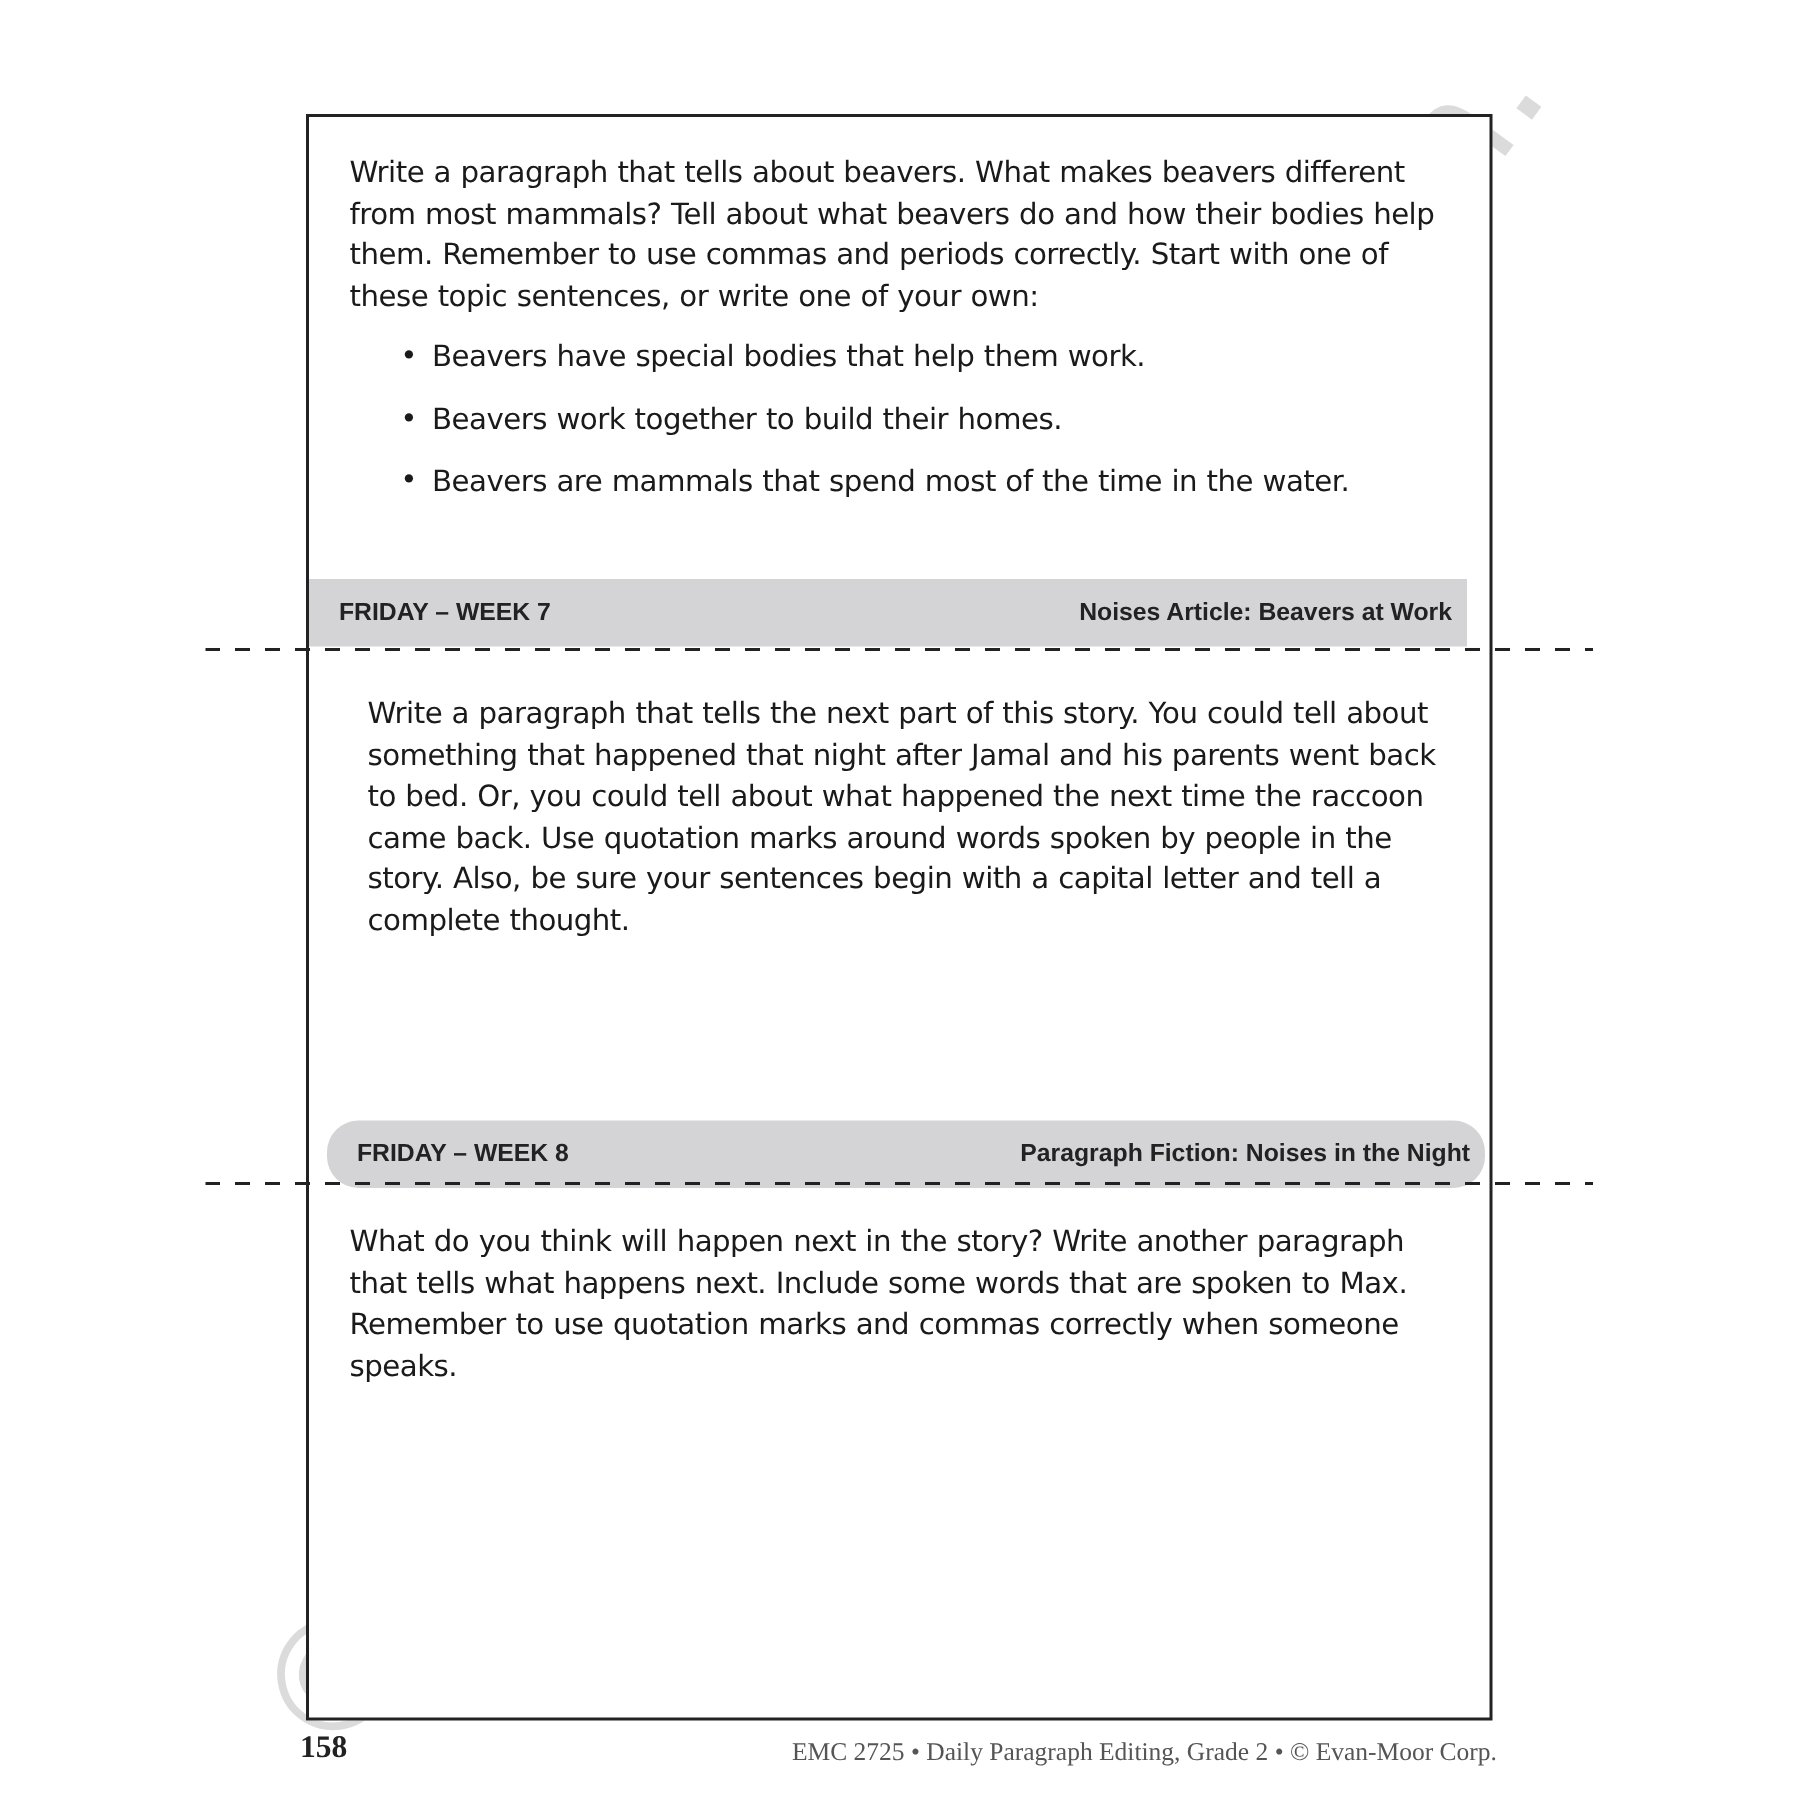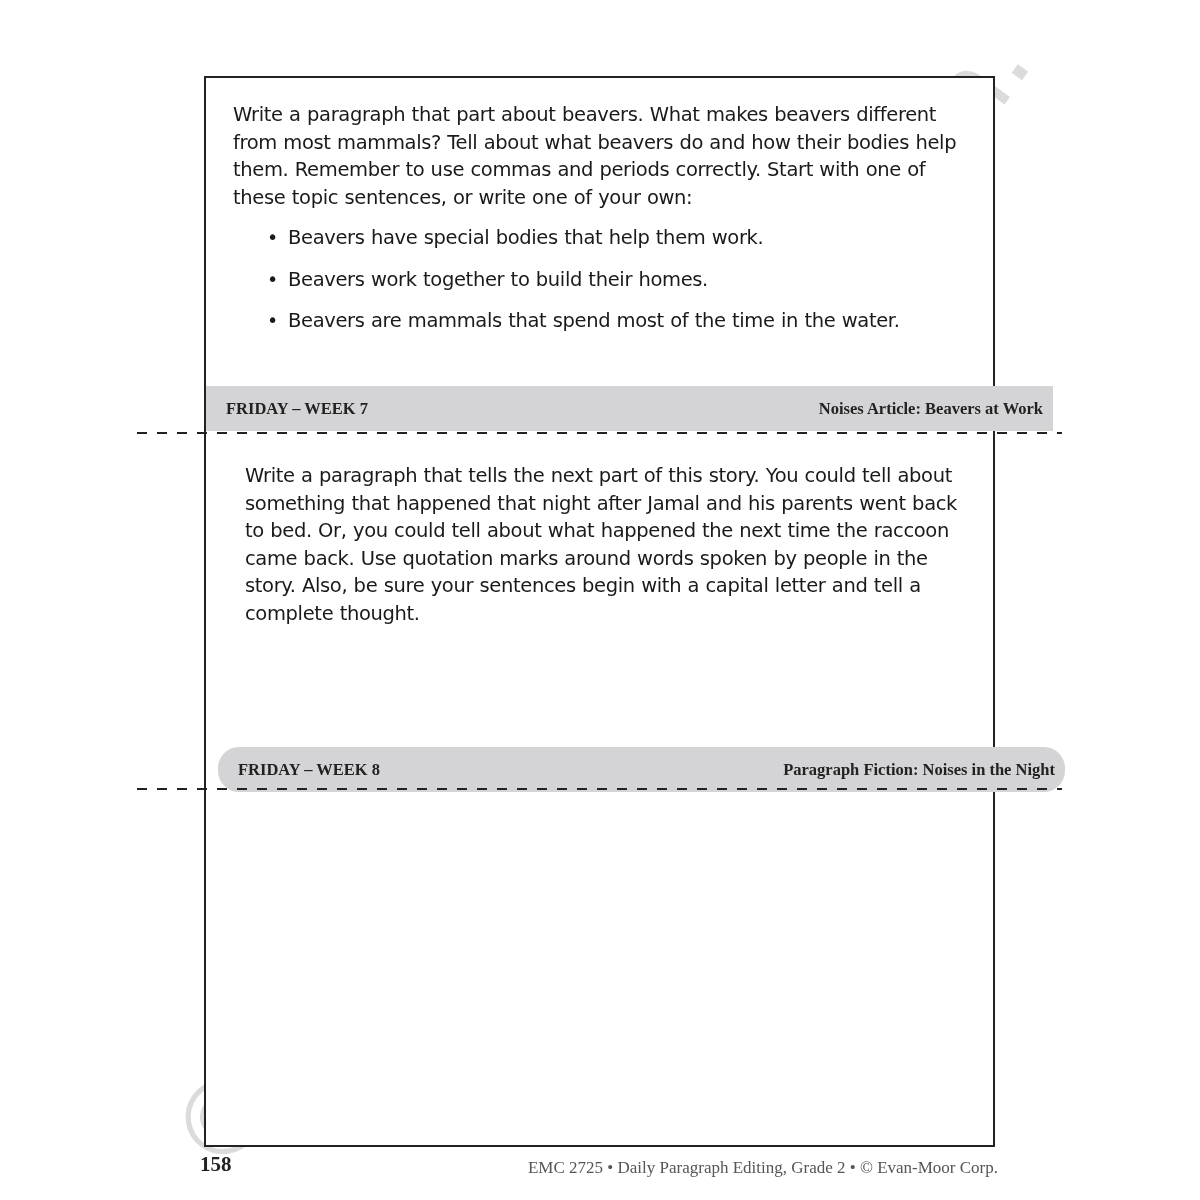--- a/index.html
+++ b/index.html
@@ -19,23 +19,23 @@
     font-size: 19.5px; line-height: 27.6px; color: #1a1a1a;
     letter-spacing: -0.35px; word-spacing: 0.5px;
   }
   .card-body p { margin: 0; }
   .bullets { list-style: none; margin: 13px 0 0 0; padding: 0 0 0 34px; }
   .bullets li { position: relative; padding-left: 21px; margin-bottom: 13.6px; line-height: 27.6px; }
   .bullets li .dot {
     position: absolute; left: 0; top: 0; font-size: 19px;
   }
   .footer-bar {
-    position: absolute; left: 0; width: 847px; height: 45px;
+    position: absolute; left: 0; width: 772px; height: 45px;
     background: #d4d4d6;
-    font-family: Liberation Serif, serif; font-weight: bold;
+    font-family: Liberation Sans, sans-serif; font-weight: bold;
     font-size: 16.5px; color: #222;
   }
   .footer-bar .left { position: absolute; left: 20px; top: 13px; }
   .footer-bar .right { position: absolute; right: 10px; top: 13px; }
   .cut-line {
     position: absolute; left: 137px; width: 925px; height: 0;
     border-top: 1.6px dashed #222;
   }
   .cut-line.dash { border: none; height: 2px;
     background: repeating-linear-gradient(to right, #222 0 10px, transparent 10px 20px); }
@@ -57,21 +57,21 @@
 </style>
 </head>
 <body>
 
 <div class="watermark">© Evan-Moor Corporation.</div>
 
 <div class="page-frame">
 
   <div class="card" style="top:0; height:354px;">
     <div class="card-body" style="top:23px;">
-      <p>Write a paragraph that part about beavers. What makes beavers different from most mammals? Tell about what beavers do and how their bodies help them. Remember to use commas and periods correctly. Start with one of these topic sentences, or write one of your own:</p>
+      <p>Write a paragraph that tells about beavers. What makes beavers different from most mammals? Tell about what beavers do and how their bodies help them. Remember to use commas and periods correctly. Start with one of these topic sentences, or write one of your own:</p>
       <ul class="bullets">
         <li><span class="dot">•</span><span>Beavers have special bodies that help them work.</span></li>
         <li><span class="dot">•</span><span>Beavers work together to build their homes.</span></li>
         <li><span class="dot">•</span><span>Beavers are mammals that spend most of the time in the water.</span></li>
       </ul>
     </div>
     <div class="footer-bar" style="top:308px;">
       <span class="left">FRIDAY – WEEK 7</span>
       <span class="right">Noises Article: Beavers at Work</span>
     </div>
@@ -81,20 +81,23 @@
     <div class="card-body" style="top:24px;">
       <p>Write a paragraph that tells the next part of this story. You could tell about something that happened that night after Jamal and his parents went back to bed. Or, you could tell about what happened the next time the raccoon came back. Use quotation marks around words spoken by people in the story. Also, be sure your sentences begin with a capital letter and tell a complete thought.</p>
     </div>
     <div class="footer-bar" style="top:309px;border-radius:21px;">
       <span class="left">FRIDAY – WEEK 8</span>
       <span class="right">Paragraph Fiction: Noises in the Night</span>
     </div>
   </div>
 
   <div class="card" style="top:712px; height:355px;">
+    <div class="card-body" style="top:24px;">
+      <p>What do you think will happen next in the story? Write another paragraph that tells what happens next. Include some words that are spoken to Max. Remember to use quotation marks and commas correctly when someone speaks.</p>
+    </div>
   </div>
 </div>
 
 <div class="cut-line dash" style="top:432px;"></div>
 <div class="cut-line dash" style="top:788px;"></div>
 
 <div class="page-number">158</div>
 <div class="page-credit">EMC 2725 • Daily Paragraph Editing, Grade 2 • © Evan-Moor Corp.</div>
 
 </body></html>

